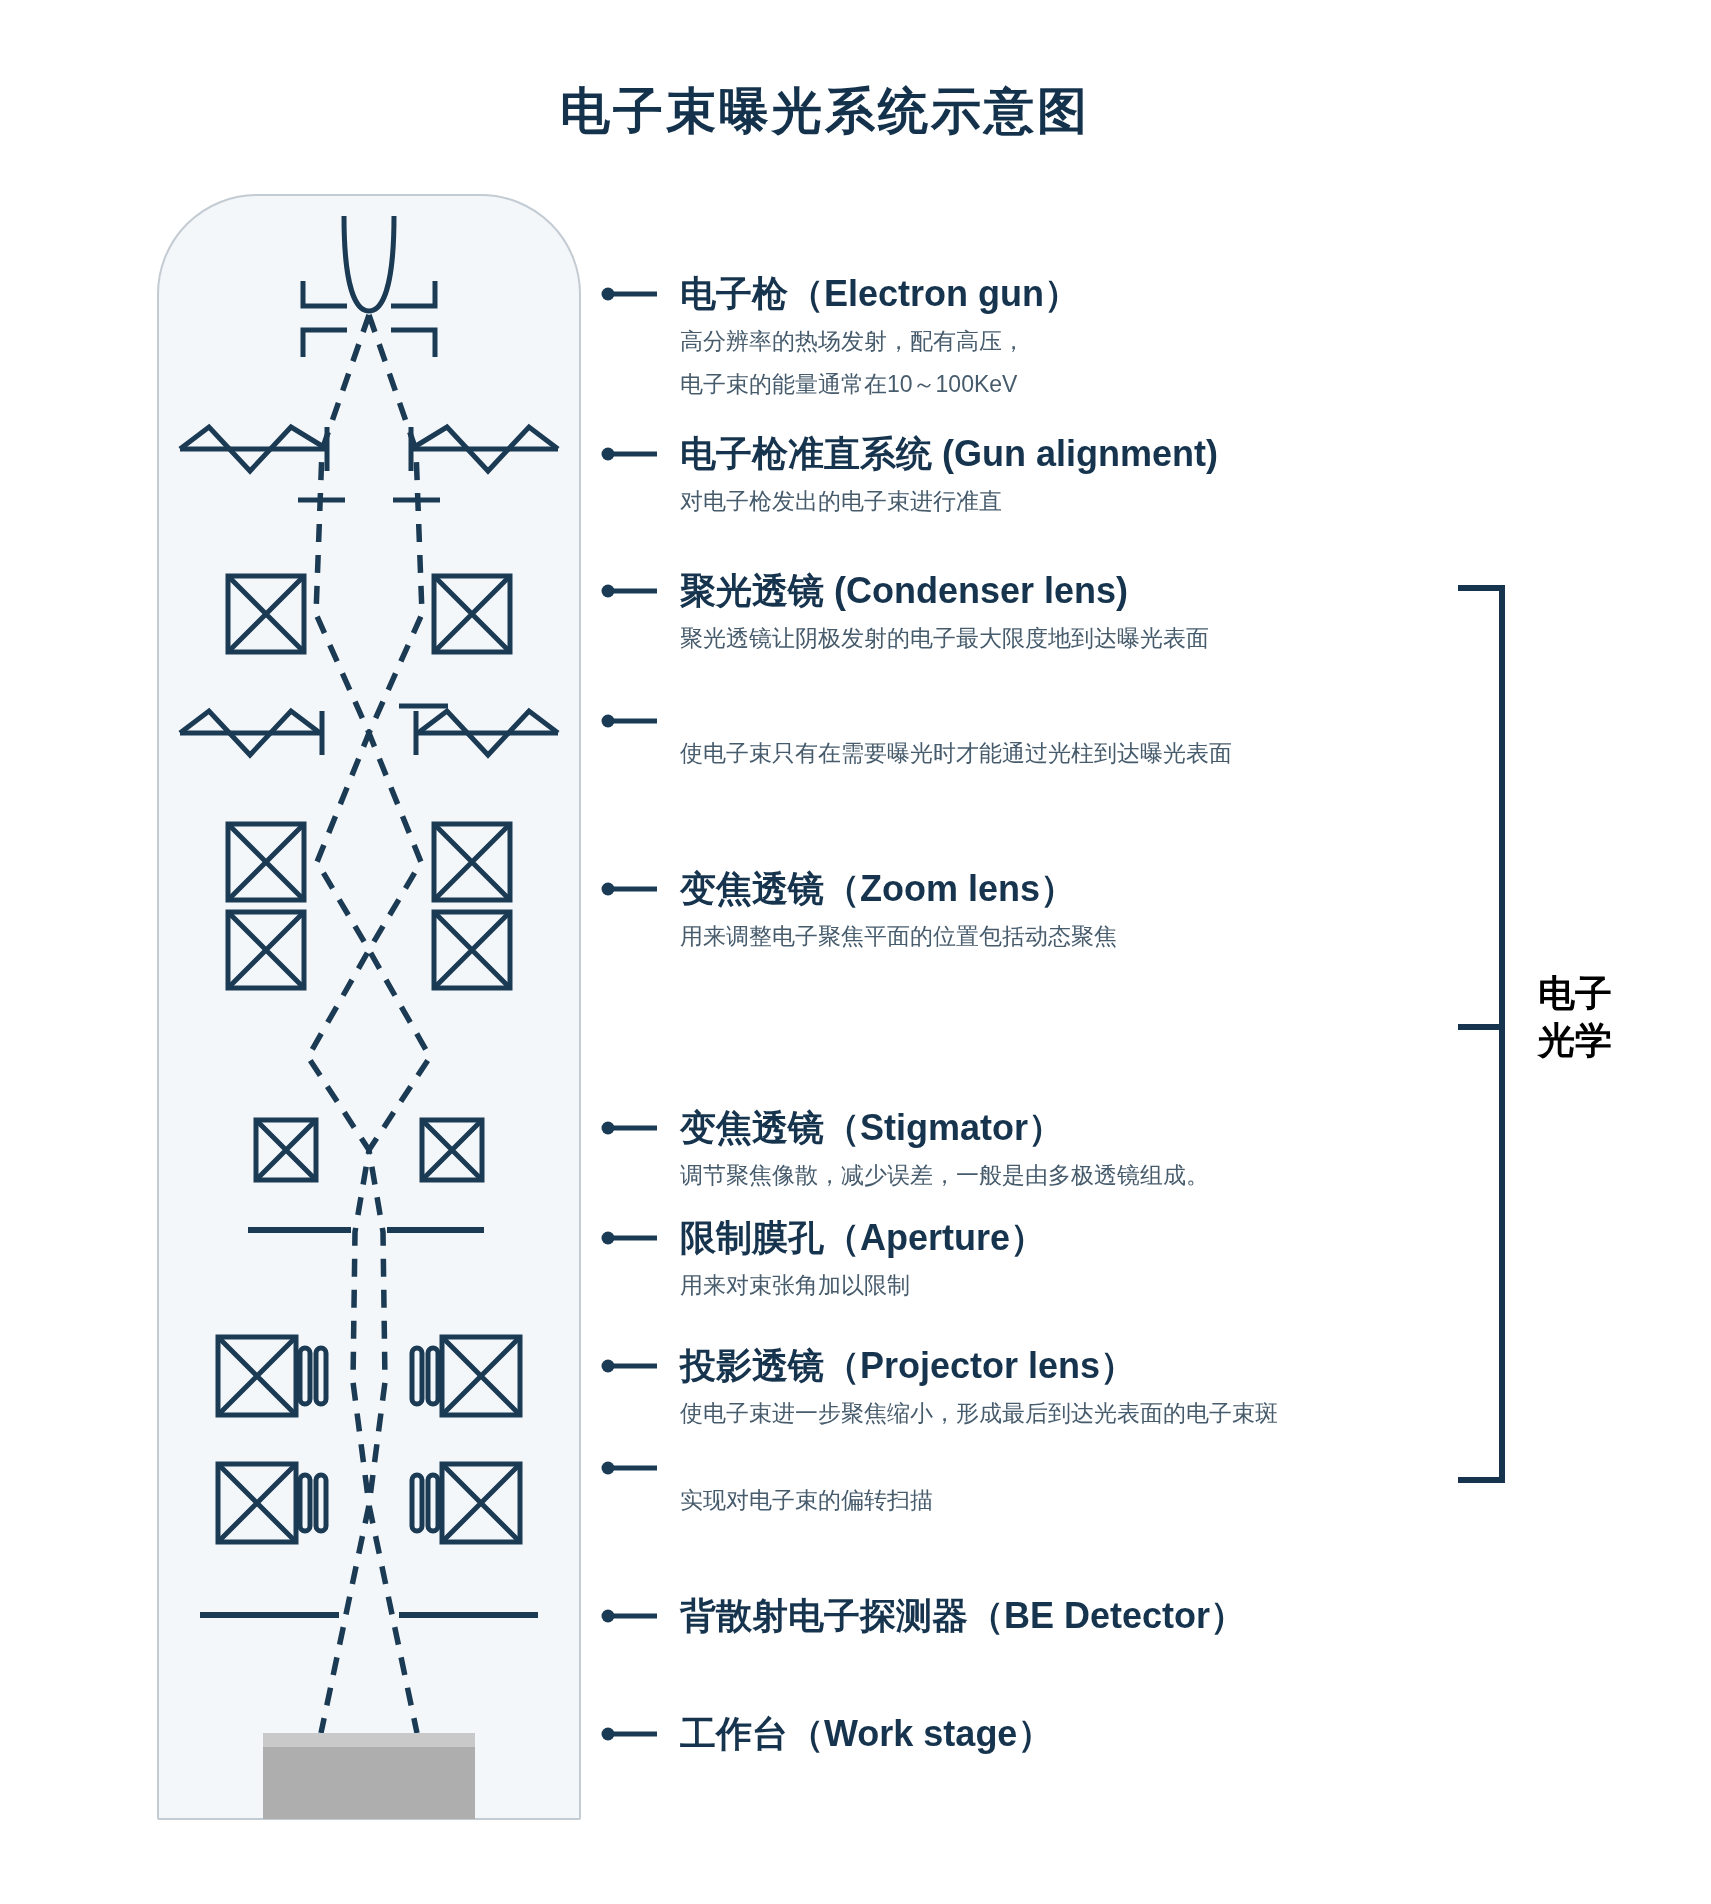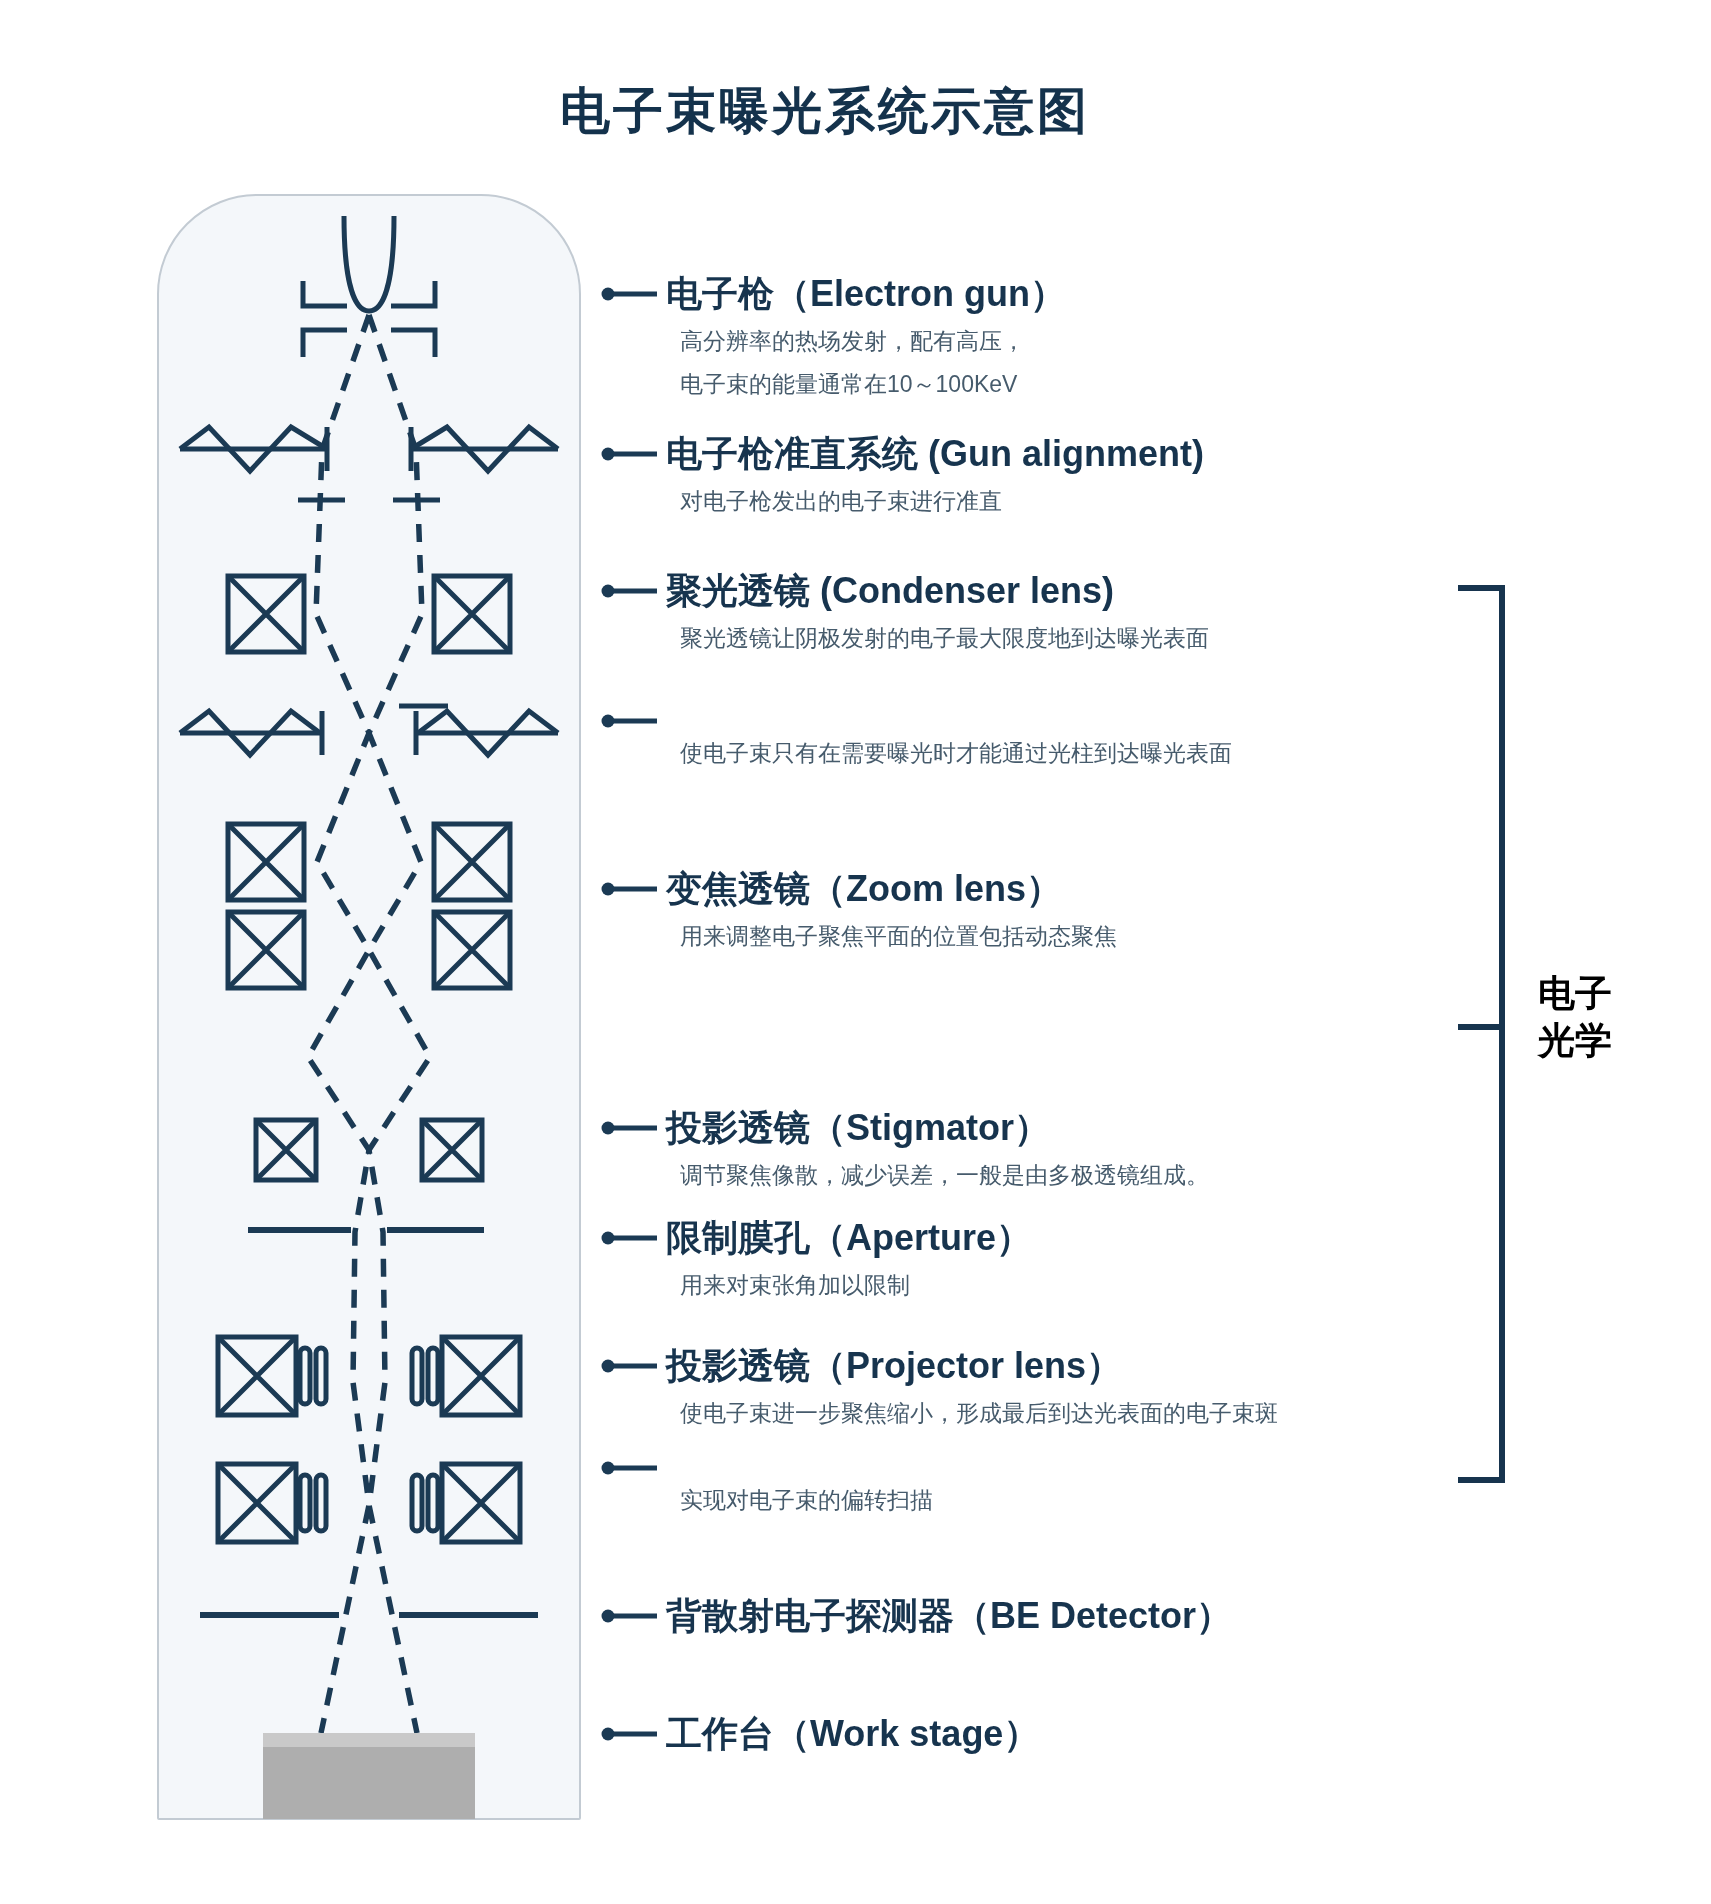--- a/index.html
+++ b/index.html
@@ -17,21 +17,21 @@
     position:absolute;left:157px;top:194px;width:424px;height:1626px;
     background:#F4F7FA;border:2px solid #C3CBD3;
     border-radius:100px 100px 2px 2px;box-sizing:border-box;
   }
   svg.diagram{position:absolute;left:0;top:0;}
   .sym{stroke:#1B3A54;stroke-width:5;fill:none;}
   .sym-thick{stroke:#1B3A54;stroke-width:6;fill:none;}
   .beam{stroke:#1B3A54;stroke-width:5.5;fill:none;stroke-dasharray:18 13;}
   .bracket{stroke:#17344E;stroke-width:6;fill:none;}
   .section{position:absolute;left:600px;}
-  .label-row{display:flex;align-items:center;gap:4px;}
+  .label-row{display:flex;align-items:center;gap:18px;}
   .leader{flex:0 0 auto;}
   .leader circle{fill:#1B3A54;}
   .leader line{stroke:#1B3A54;stroke-width:5;}
   .sec-title{
     font-size:36px;font-weight:700;color:#17344E;line-height:48px;
     white-space:nowrap;
   }
   .sec-desc{
     margin-left:80px;margin-top:2px;font-size:23px;font-weight:400;
     color:#465B6C;line-height:43px;white-space:nowrap;
@@ -222,21 +222,21 @@
     <div>用来调整电子聚焦平面的位置包括动态聚焦</div>
   </div>
 </div>
 
 <div class="section" style="top:1104px">
   <div class="label-row">
     <svg class="leader" width="62" height="18" viewBox="0 0 62 18">
         <circle cx="8" cy="9" r="6.5"></circle>
         <line x1="8" y1="9" x2="57" y2="9"></line>
       </svg>
-    <span class="sec-title">投影透镜（Stigmator）</span>
+    <span class="sec-title">变焦透镜（Stigmator）</span>
   </div>
   <div class="sec-desc">
     <div>调节聚焦像散，减少误差，一般是由多极透镜组成。</div>
   </div>
 </div>
 
 <div class="section" style="top:1214px">
   <div class="label-row">
     <svg class="leader" width="62" height="18" viewBox="0 0 62 18">
         <circle cx="8" cy="9" r="6.5"></circle>

